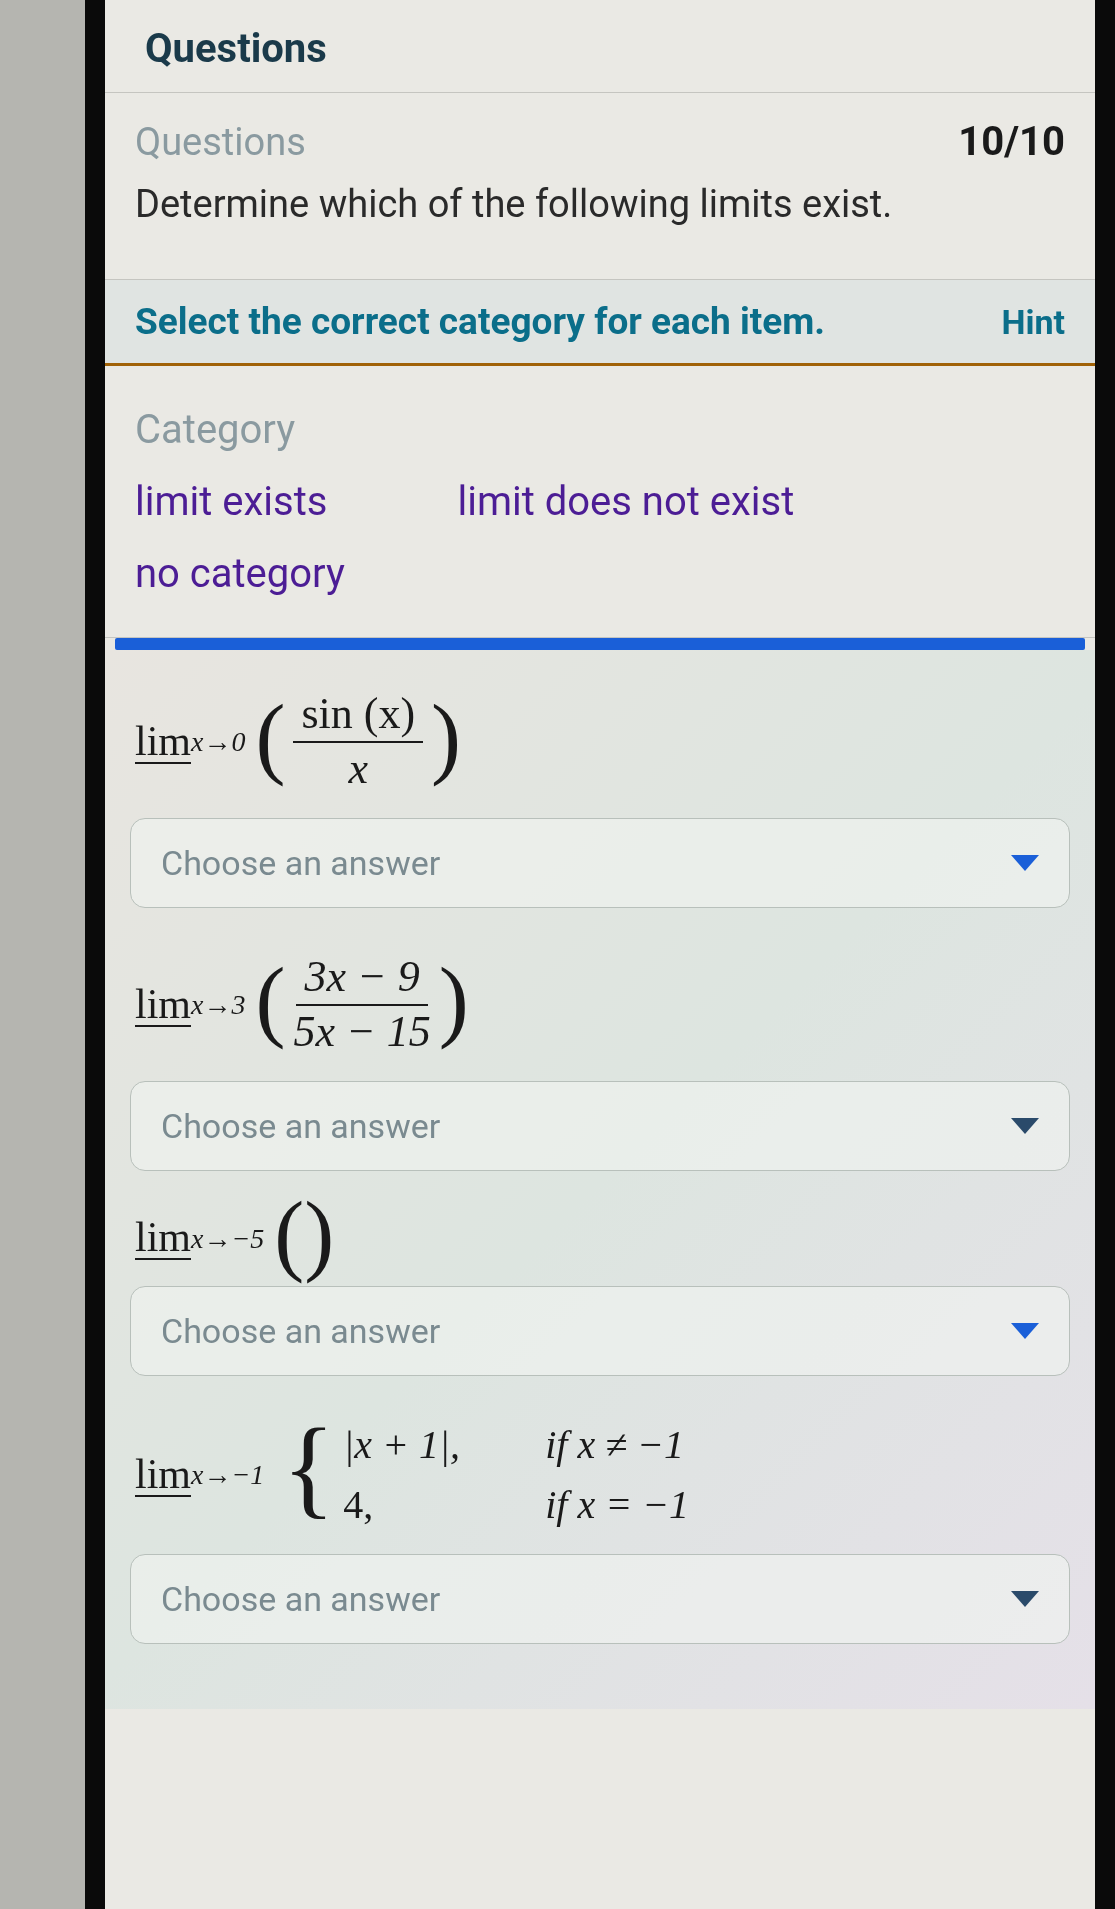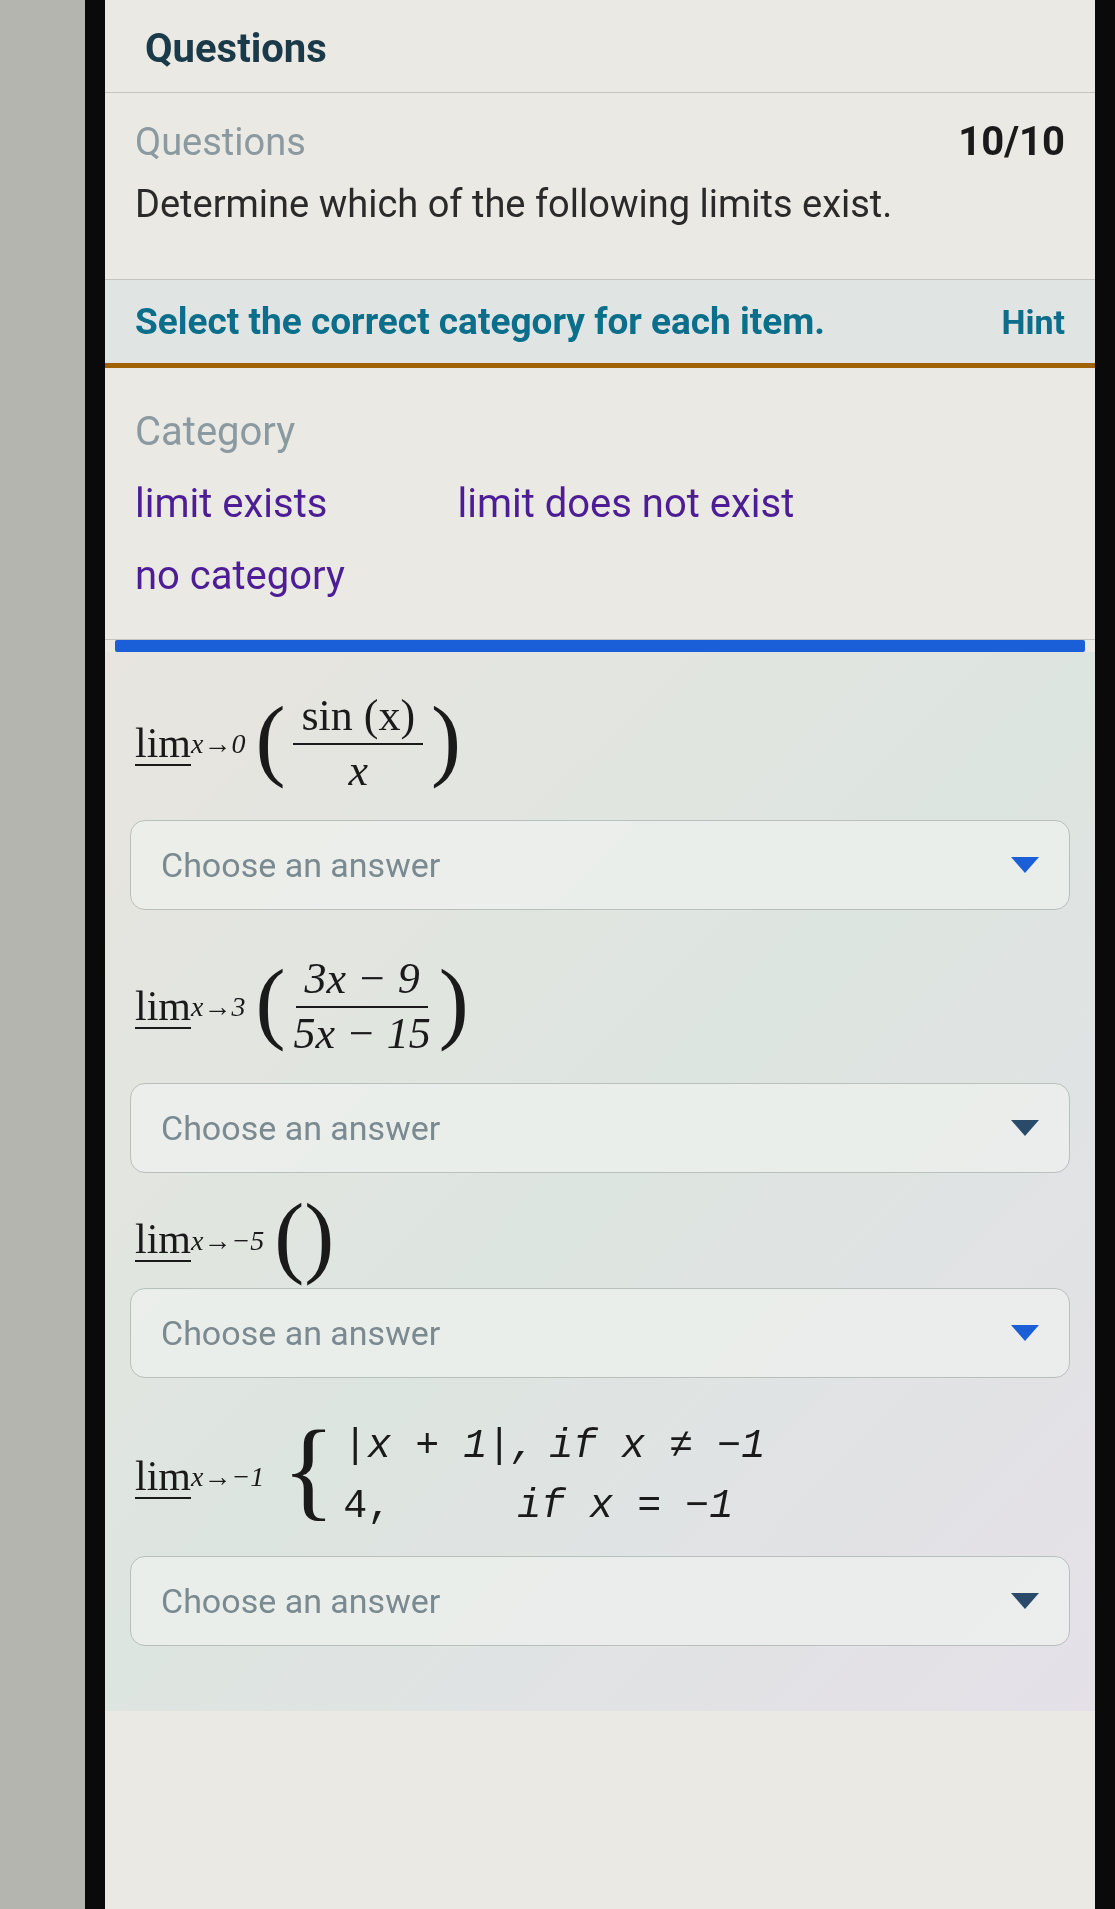--- a/index.html
+++ b/index.html
@@ -56,21 +56,21 @@
       font-size: 38px;
       color: #2a2a2a;
       line-height: 1.3;
     }
     .instruction-bar {
       display: flex;
       justify-content: space-between;
       align-items: center;
       padding: 20px 30px;
       background: #e0e4e2;
-      border-bottom: 5px solid #a16207;
+      border-bottom: 3px solid #a16207;
     }
     .instruction-text {
       font-size: 37px;
       font-weight: 700;
       color: #0b6e8a;
     }
     .hint-link {
       font-size: 34px;
       font-weight: 700;
       color: #0b6e8a;
@@ -137,21 +137,21 @@
     .frac-den { padding-top: 2px; }
     .italic { font-style: italic; }
     .brace { font-size: 110px; line-height: 0.4; font-weight: 200; margin: 0 8px; position:relative; top:-8px;}
     .piecewise {
       display: inline-flex;
       flex-direction: column;
       gap: 12px;
       font-size: 40px;
       line-height: 1.2;
     }
-    .piece-row { display: flex; gap: 14px; font-family: Liberation Mono, monospace; }
+    .piece-row { display: flex; gap: 42px; }
     .piece-val { min-width: 160px; }
     .dropdown {
       width: 100%;
       background: rgba(240,242,240,0.65);
       border: 1px solid #b8c0bb;
       border-radius: 15px;
       padding: 24px 30px;
       display: flex;
       justify-content: space-between;
       align-items: center;

